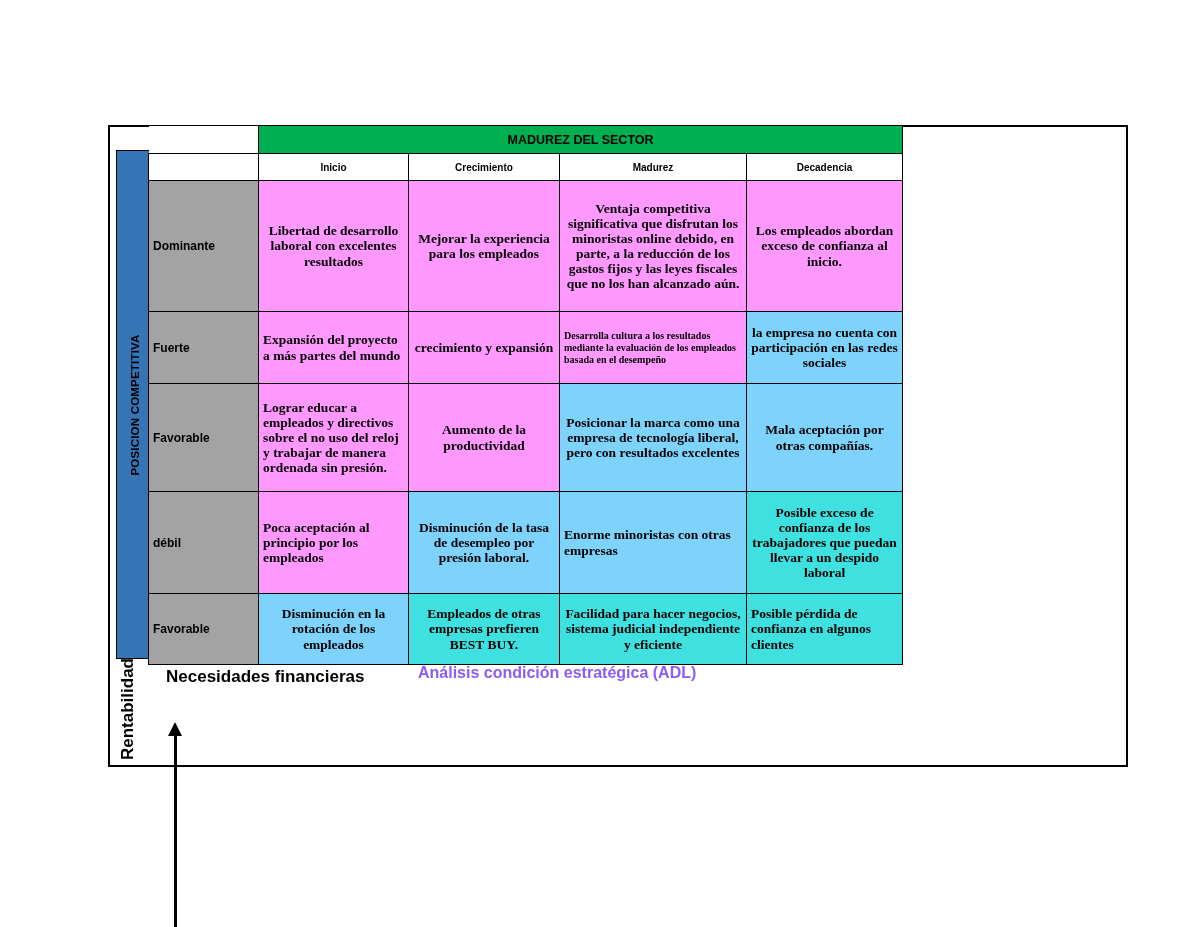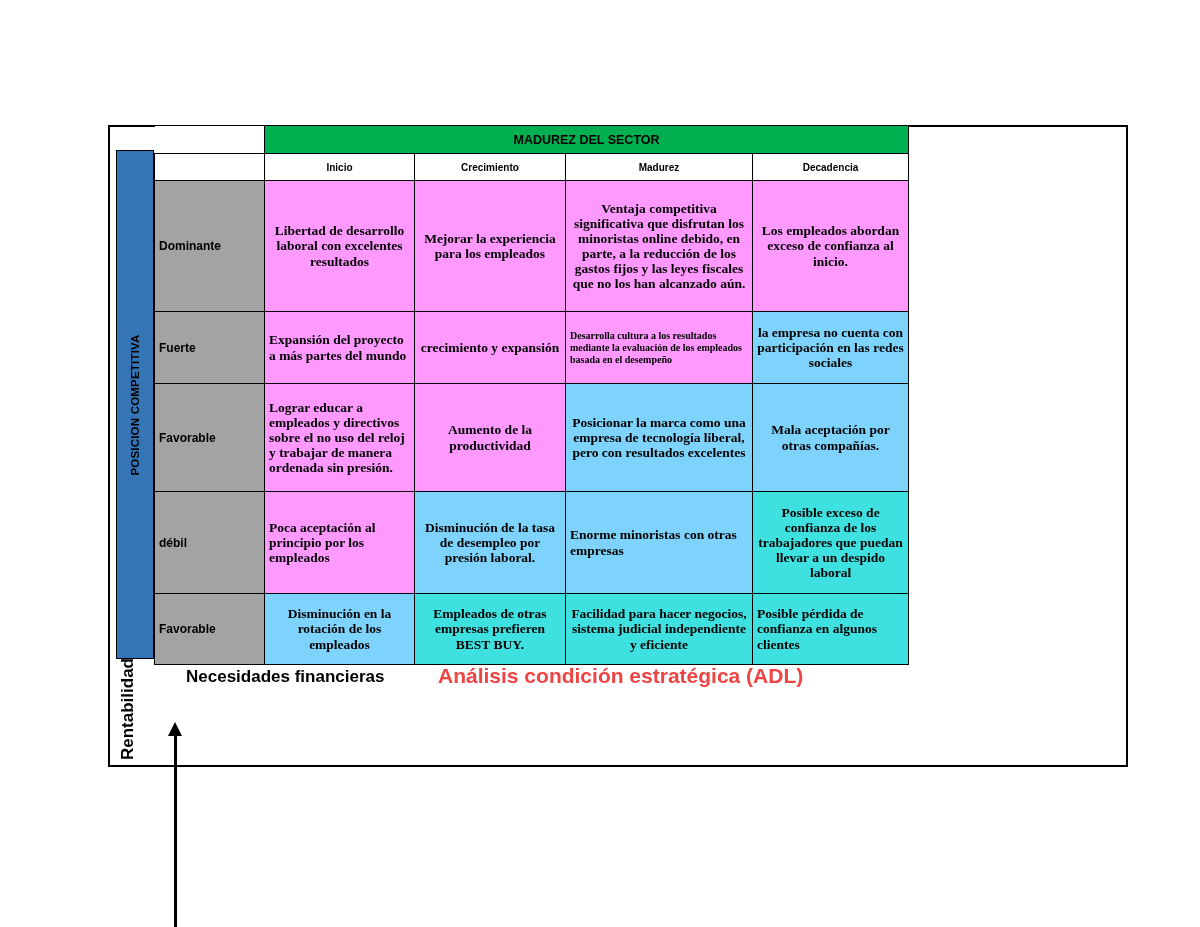--- a/index.html
+++ b/index.html
@@ -53,21 +53,21 @@
     transform: rotate(-90deg);
     white-space: nowrap;
     font-size: 11.5px;
     font-weight: bold;
     letter-spacing: .2px;
     color: #000000;
   }
 
   table#adl-table {
     position: absolute;
-    left: 46px;
+    left: 40px;
     top: 0;
     width: 754px;
     border-collapse: collapse;
     table-layout: fixed;
     padding-left: 8px;
   }
   table#adl-table td, table#adl-table th {
     border: 1.6px solid #000000;
     padding: 2px 4px;
     vertical-align: middle;
@@ -126,42 +126,42 @@
   .c-cyan  { background: #3FE0E0; }
   .t-center { text-align: center; margin-top: 42px; }
   .t-left   { text-align: left; }
   .v-mid    { vertical-align: middle; }
   .v-bot    { vertical-align: bottom; }
   .small    { font-size: 10px; line-height: 1.2; }
 
   
   #caption-row {
     position: absolute;
-    left: 120px;
+    left: 100px;
     top: 664px;
     width: 940px;
     height: 34px;
   }
   #necesidades-label {
     position: absolute;
     left: 66px;
     top: 3px;
     font-size: 17px;
     font-weight: bold;
     color: #000000;
     white-space: nowrap;
     font-family: "Liberation Sans", sans-serif;
   }
   #adl-title {
     position: absolute;
     left: 318px;
     top: 0px;
-    font-size: 21px;
-    font-weight: bold;
-    color: #ef4444;
+    font-size: 16px;
+    font-weight: bold;
+    color: #8b5cf6;
     white-space: nowrap;
     font-family: "Liberation Sans", sans-serif;
   }
 
   
   #arrow-axis {
     position: absolute;
     left: 174px;
     top: 730px;
     width: 3px;

